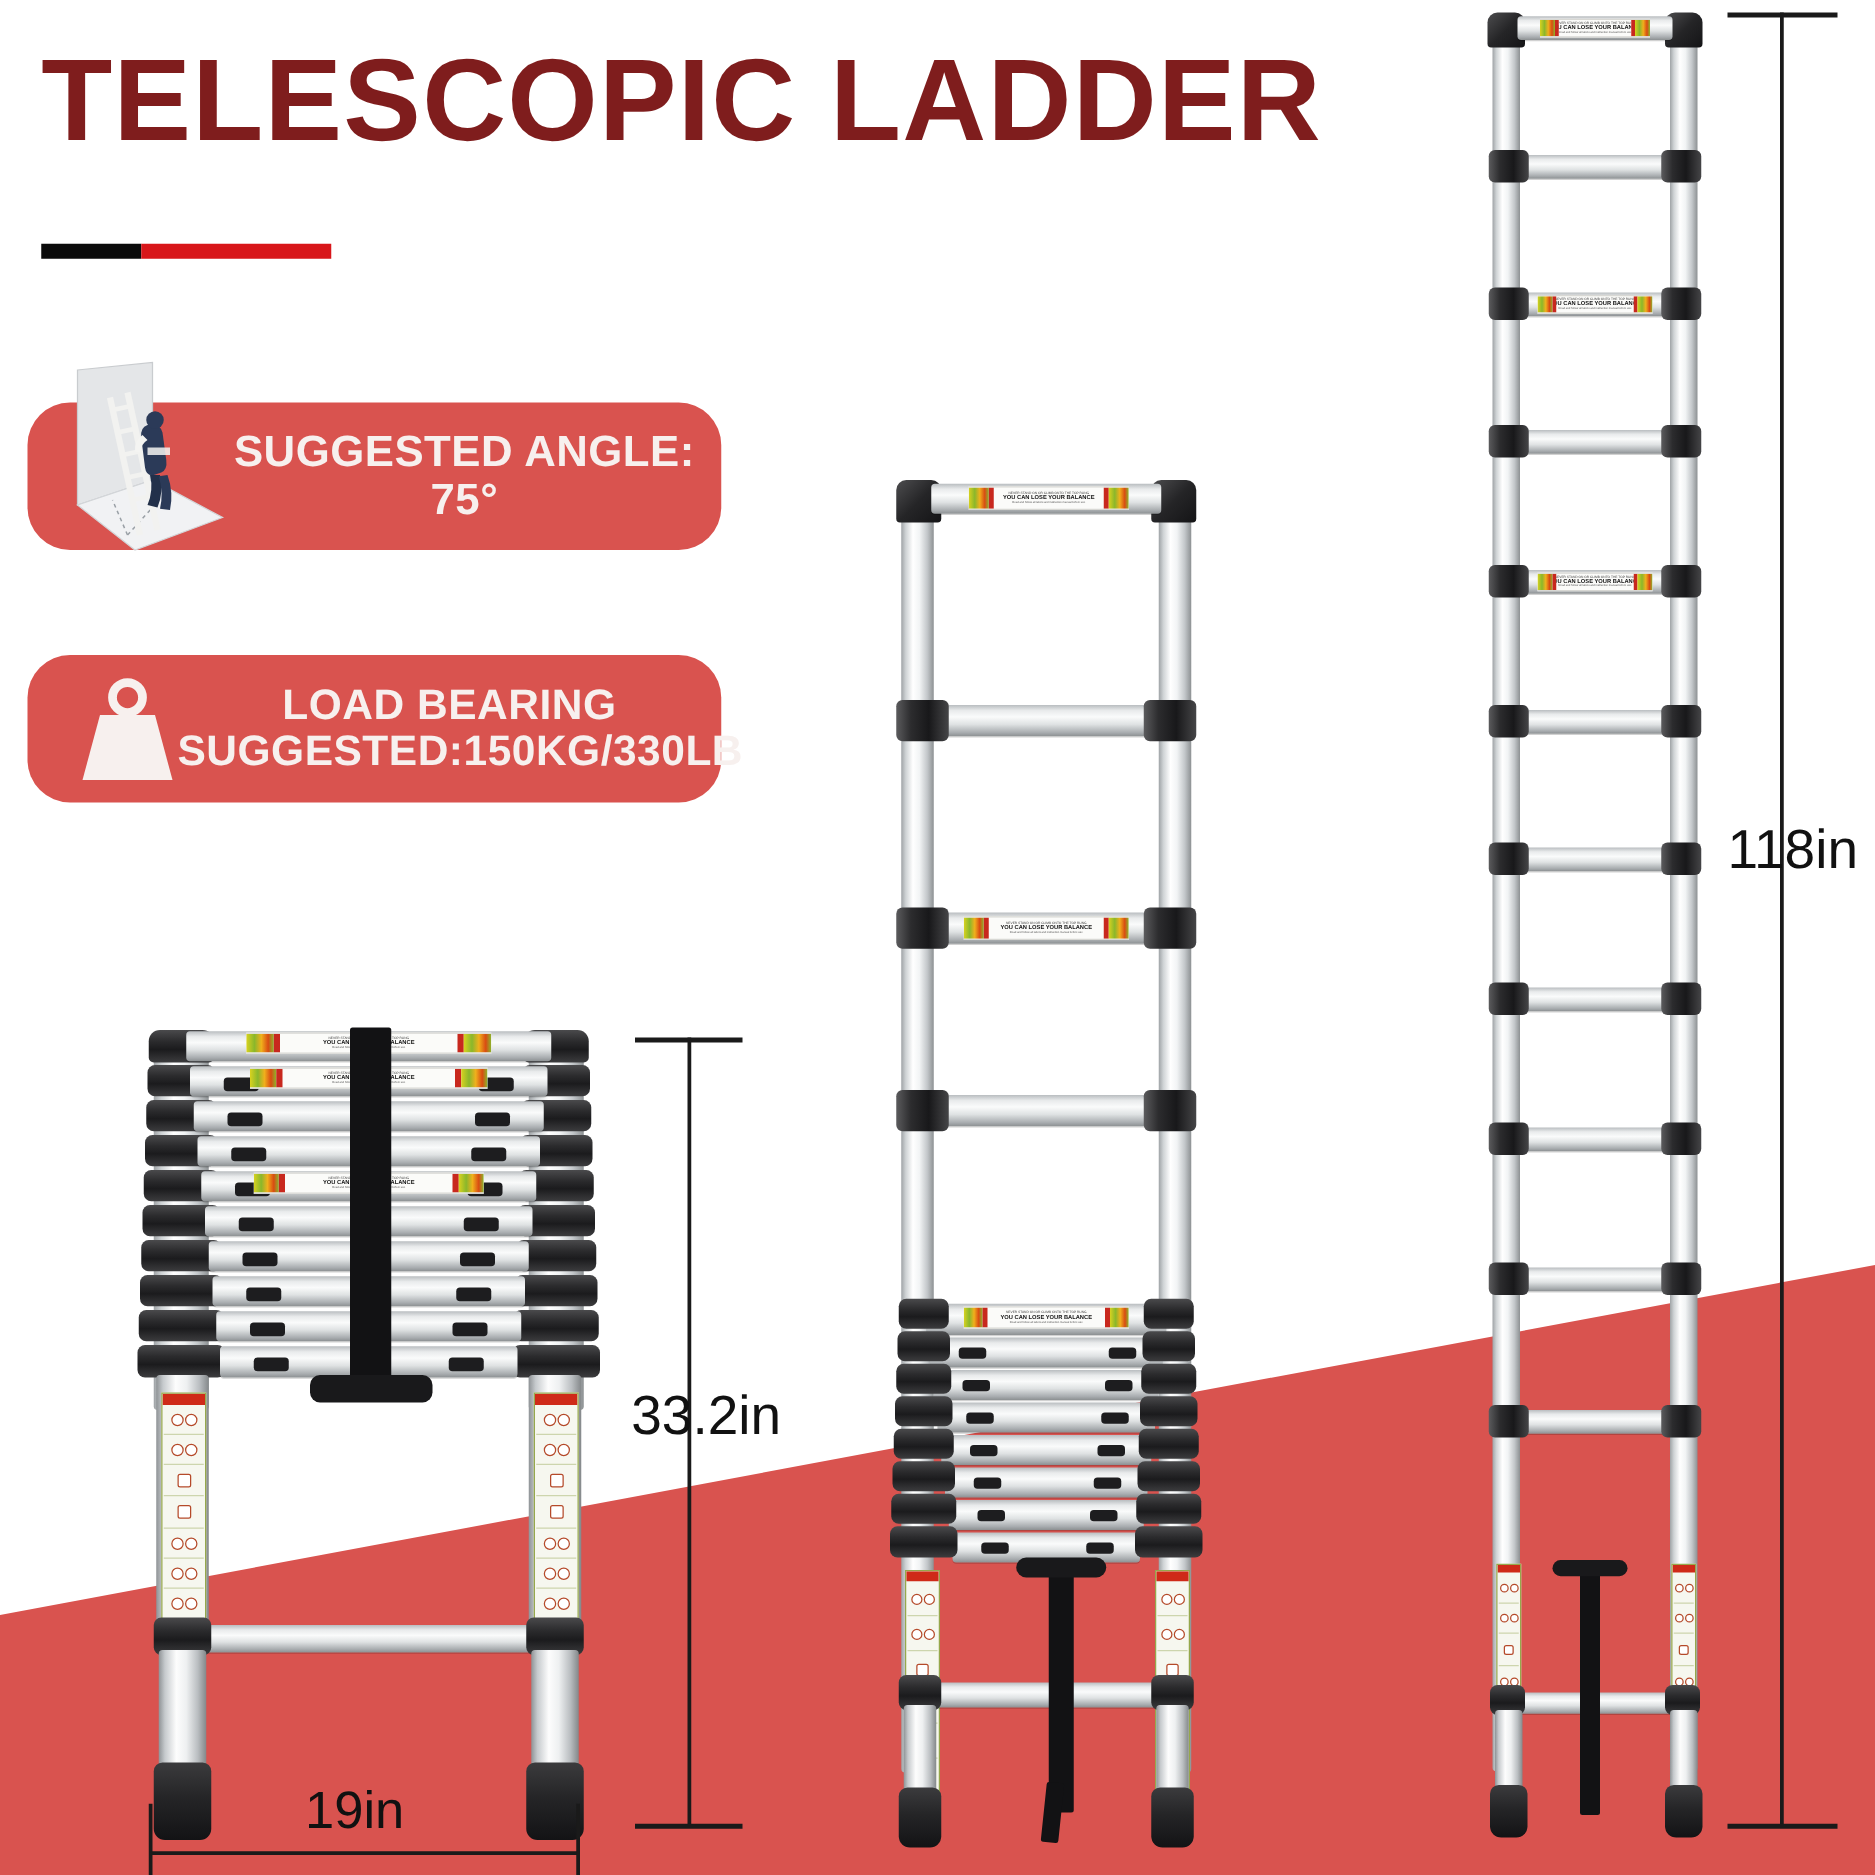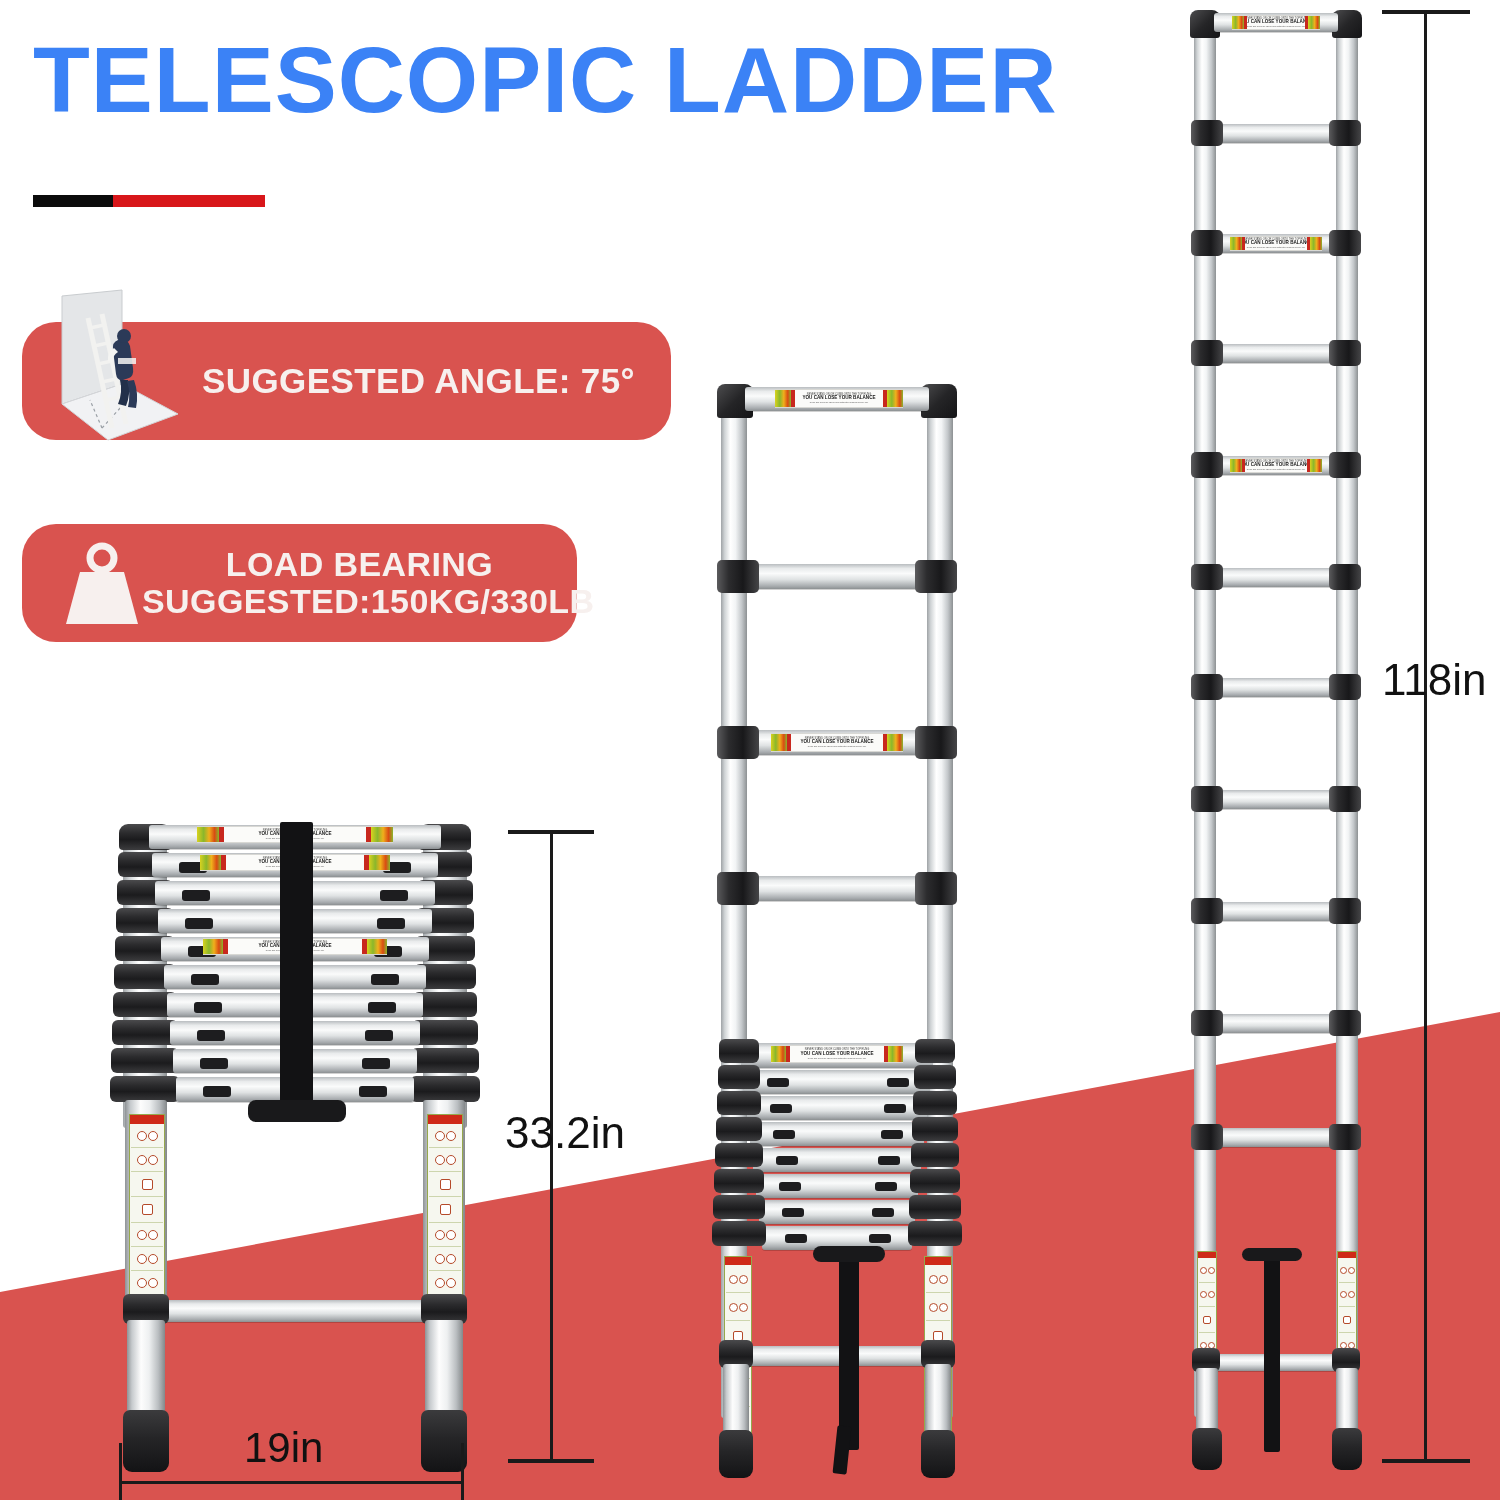--- a/index.html
+++ b/index.html
@@ -18,38 +18,38 @@
     position:absolute;left:0;top:0;width:1500px;height:1500px;
     z-index:1;pointer-events:none;
   }
 
   
   .title{
     position:absolute;left:33px;top:36px;
     font-size:93px;line-height:0.95;
     font-weight:bold;
     letter-spacing:1px;
-    color:#3b82f6;
+    color:#7f1d1d;
     white-space:nowrap;
     z-index:40;
     font-family:"Liberation Sans", sans-serif;
   }
   .accent-bar{position:absolute;left:33px;top:195px;width:232px;height:12px;z-index:40;display:flex;}
   .accent-bar .seg-black{width:80px;height:100%;background:#0b0b0b;}
   .accent-bar .seg-red{flex:1;height:100%;background:#d8161a;}
 
   
   .badge{
     position:absolute;z-index:40;
     background:#d9534f;
     border-radius:34px;
     display:flex;align-items:center;
     box-sizing:border-box;
   }
-  .badge-angle{left:22px;top:322px;width:649px;height:118px;padding-left:48px;}
+  .badge-angle{left:22px;top:322px;width:555px;height:118px;padding-left:48px;}
   .badge-load{left:22px;top:524px;width:555px;height:118px;}
   .badge-text{
     color:#f7f0ee;font-size:35px;font-weight:bold;line-height:1.08;
     letter-spacing:0.4px;text-align:center;width:100%;
     padding-left:96px;box-sizing:border-box;
   }
   .badge-load .badge-text{padding-left:120px;font-size:34px;text-align:center;}
   .badge-icon{position:absolute;}
   .icon-angle{left:22px;top:-34px;width:140px;height:160px;}
   .icon-weight{left:36px;top:18px;width:88px;height:86px;}

